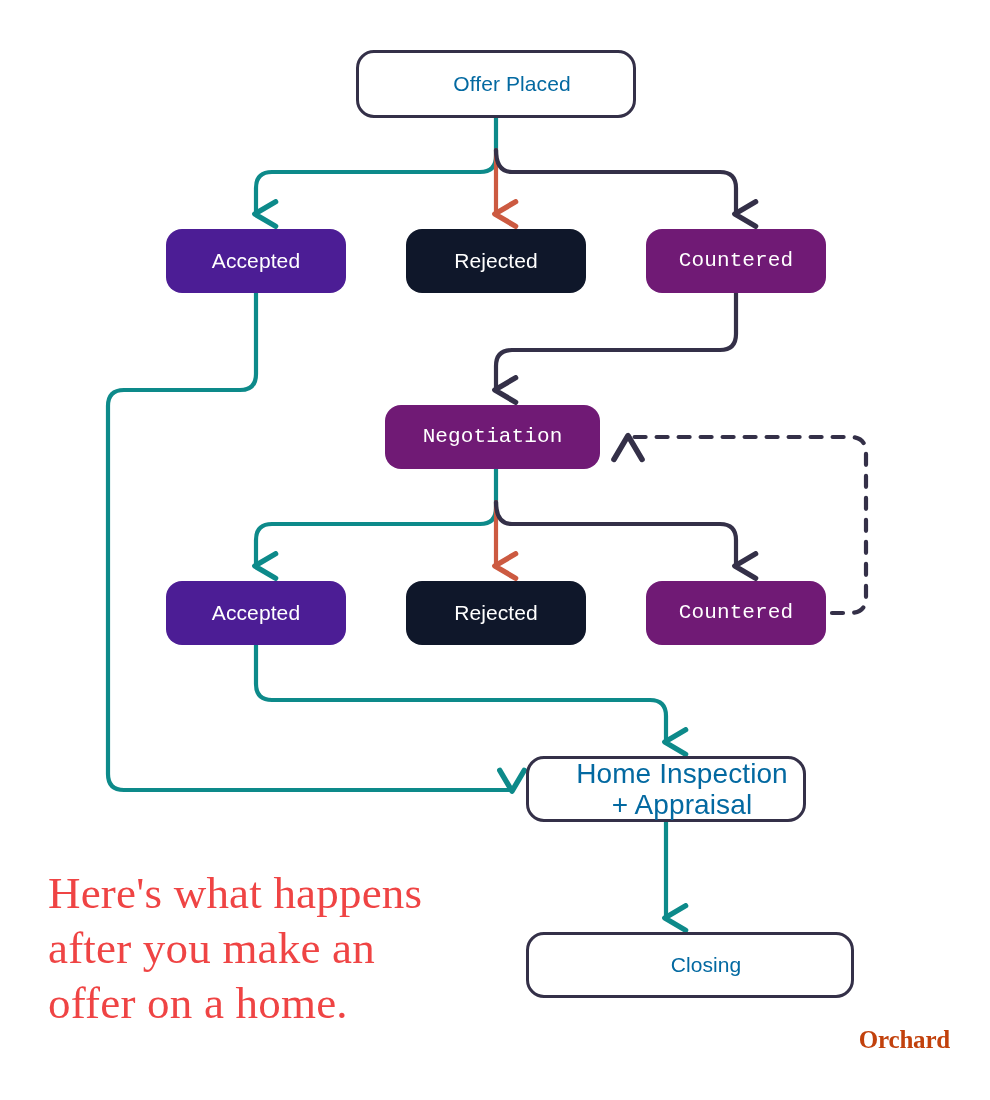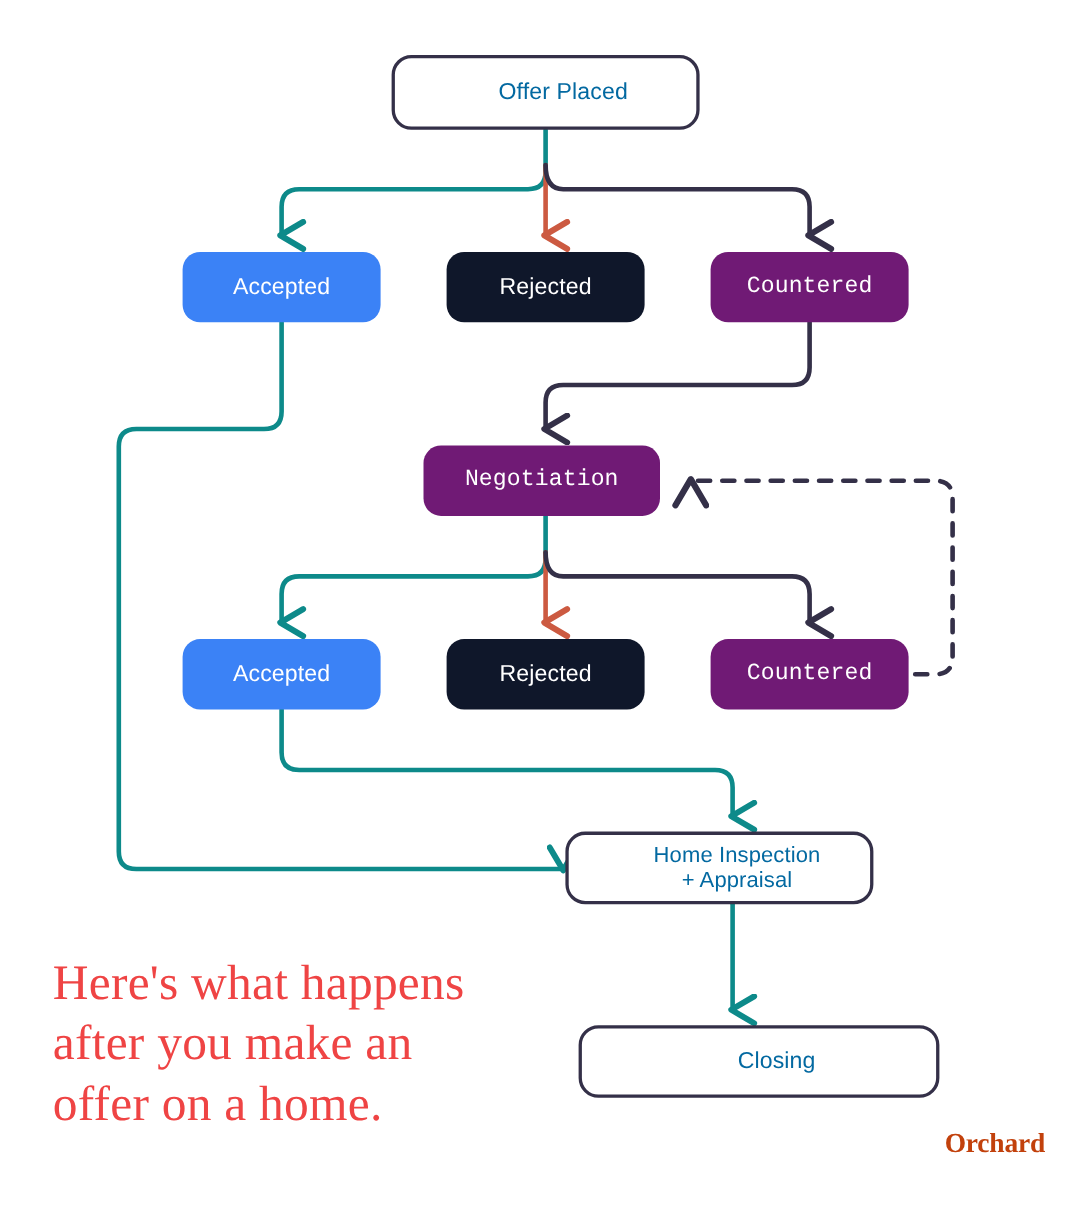--- a/index.html
+++ b/index.html
@@ -48,21 +48,21 @@
     background: #ffffff;
     border: 3px solid #343048;
     color: #0369a1;
     border-radius: 18px;
     padding-left: 32px;
   }
   .node.filled {
     border: none;
     color: #ffffff;
   }
-  .node.teal   { background: #3b82f6; }
+  .node.teal   { background: #4c1d95; }
   .node.red    { background: #0f172a; }
   .node.navy   { background: #701a75; font-family: Liberation Mono, monospace; }
 
   #headline {
     position: absolute;
     left: 48px;
     top: 866px;
     width: 470px;
     font-family: "Liberation Serif", serif;
     font-size: 45px;
@@ -138,21 +138,21 @@
   <div class="node filled navy" style="left:646px; top:229px; width:180px; height:64px;">Countered</div>
 
   <div class="node filled navy" style="left:385px; top:405px; width:215px; height:64px;">Negotiation</div>
 
   <div class="node filled teal" style="left:166px; top:581px; width:180px; height:64px;">Accepted</div>
 
   <div class="node filled red" style="left:406px; top:581px; width:180px; height:64px;">Rejected</div>
 
   <div class="node filled navy" style="left:646px; top:581px; width:180px; height:64px;">Countered</div>
 
-  <div class="node outline" style="left:514px; top:756px; width:280px; height:66px; font-size:20px;">Home Inspection
+  <div class="node outline" style="left:526px; top:756px; width:280px; height:66px; font-size:28px;">Home Inspection
 + Appraisal</div>
 
   <div class="node outline" style="left:526px; top:932px; width:328px; height:66px;">Closing</div>
 
   <div id="headline">Here's what happens
 after you make an
 offer on a home.</div>
 
   <div id="brand">Orchard</div>
 

